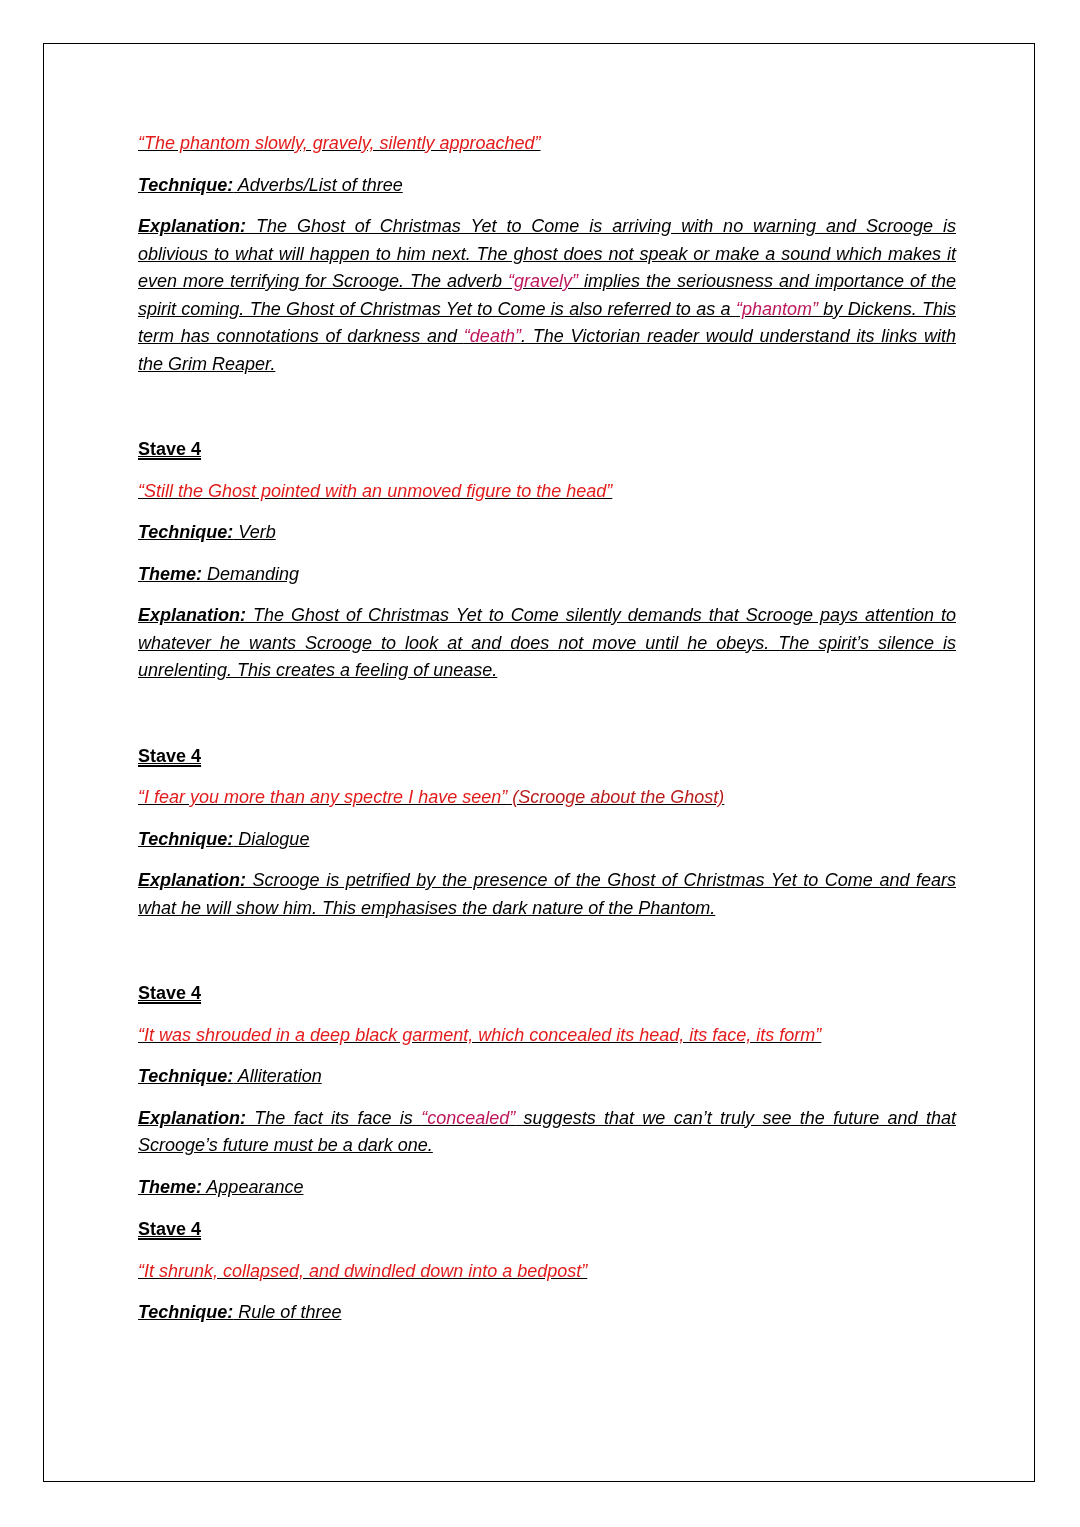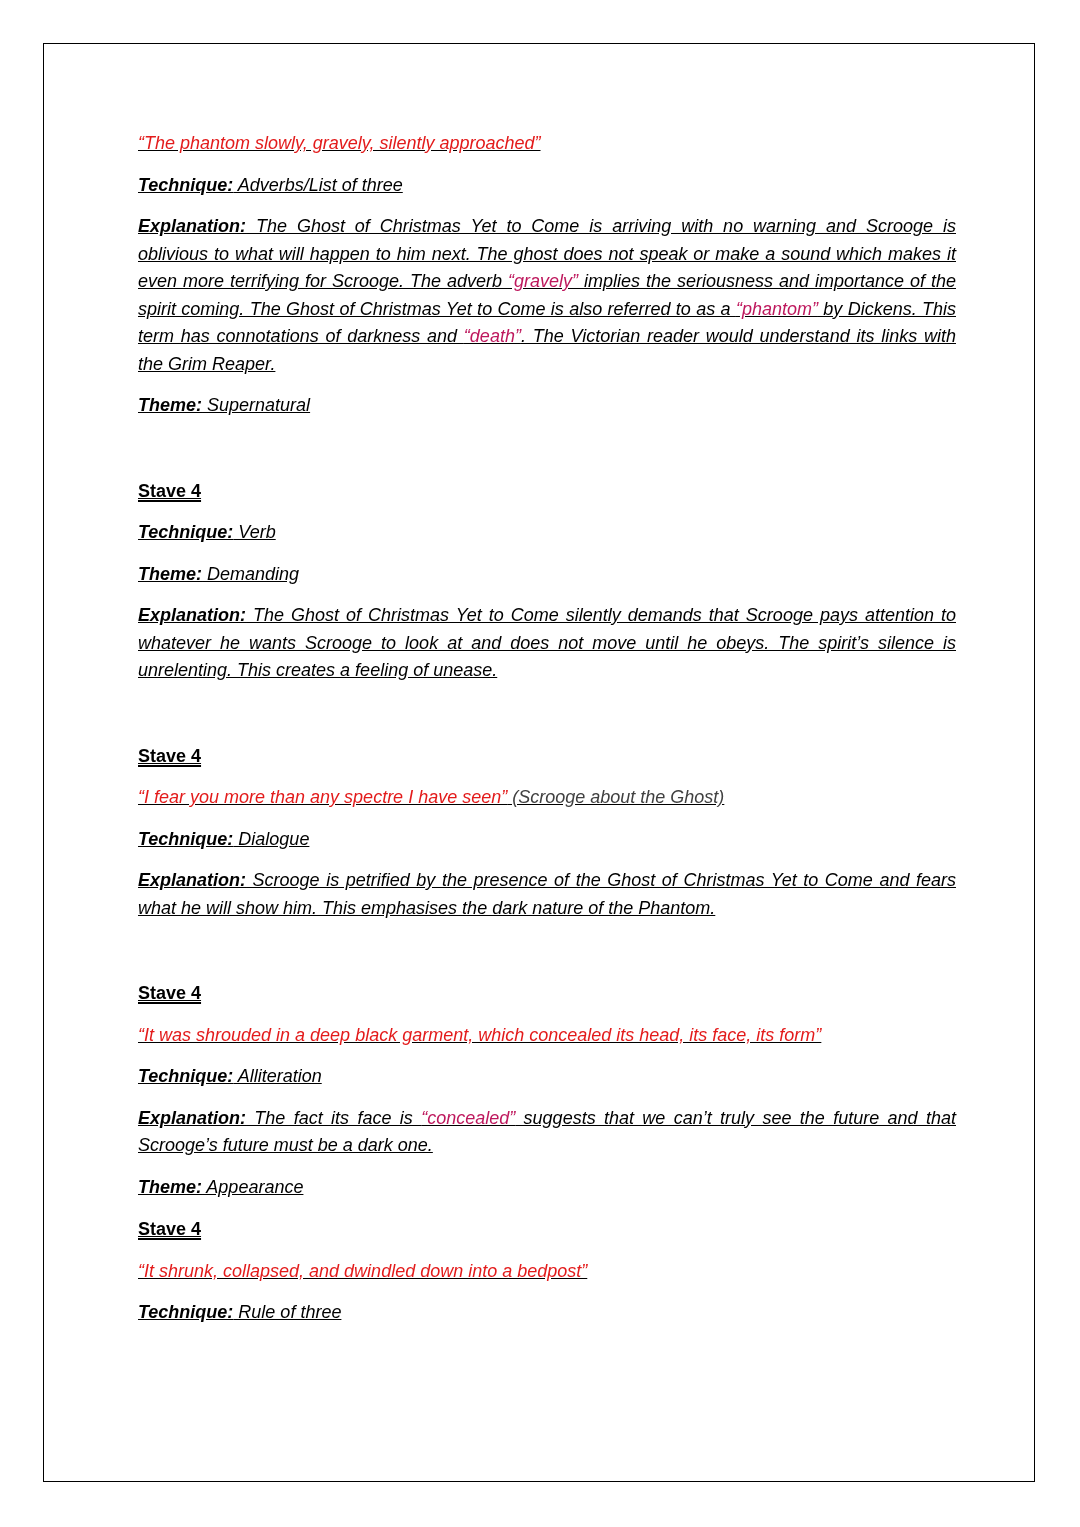--- a/index.html
+++ b/index.html
@@ -31,21 +31,21 @@
       width: 818px;
       font-style: italic;
       font-size: 18px;
       line-height: 27.5px;
       text-decoration: underline;
     }
     .quote {
       color: #e31b1b;
       margin: 0 0 14px 0;
     }
-    .quote .aside { color: #404040; }
+    .quote .aside { color: #b91c1c; }
     .line {
       margin: 0 0 14px 0;
     }
     .line.justify {
       text-align: justify;
     }
     .label {
       font-weight: bold;
     }
     .red { color: #be185d; }
@@ -64,27 +64,27 @@
 <body>
 
 <div class="page-frame"></div>
 
 <div class="content">
 
   <div class="section">
     <p class="quote">“The phantom slowly, gravely, silently approached”</p>
     <p class="line"><span class="label">Technique:</span><span> Adverbs/List of three</span></p>
     <p class="line justify"><span class="label">Explanation:</span><span> The Ghost of Christmas Yet to Come is arriving with no warning and Scrooge is oblivious to what will happen to him next. The ghost does not speak or make a sound which makes it even more terrifying for Scrooge. The adverb </span><span class="red">“gravely”</span><span> implies the seriousness and importance of the spirit coming. The Ghost of Christmas Yet to Come is also referred to as a </span><span class="red">“phantom”</span><span> by Dickens. This term has connotations of darkness and </span><span class="red">“death”</span><span>. The Victorian reader would understand its links with the Grim Reaper.</span></p>
-    <p class="line"><span class="label">Theme:</span><span> Supernatural</span></p>
   </div>
 
   <div class="gap-lg"></div>
 
   <div class="section">
     <p class="stave">Stave 4</p>
+    <p class="quote">“Still the Ghost pointed with an unmoved figure to the head”</p>
     <p class="line"><span class="label">Technique:</span><span> Verb</span></p>
     <p class="line"><span class="label">Theme:</span><span> Demanding</span></p>
     <p class="line justify"><span class="label">Explanation:</span><span> The Ghost of Christmas Yet to Come silently demands that Scrooge pays attention to whatever he wants Scrooge to look at and does not move until he obeys. The spirit’s silence is unrelenting. This creates a feeling of unease.</span></p>
   </div>
 
   <div class="gap-lg"></div>
 
   <div class="section">
     <p class="stave">Stave 4</p>
     <p class="quote"><span>“I fear you more than any spectre I have seen”</span><span class="aside"> (Scrooge about the Ghost)</span></p>

